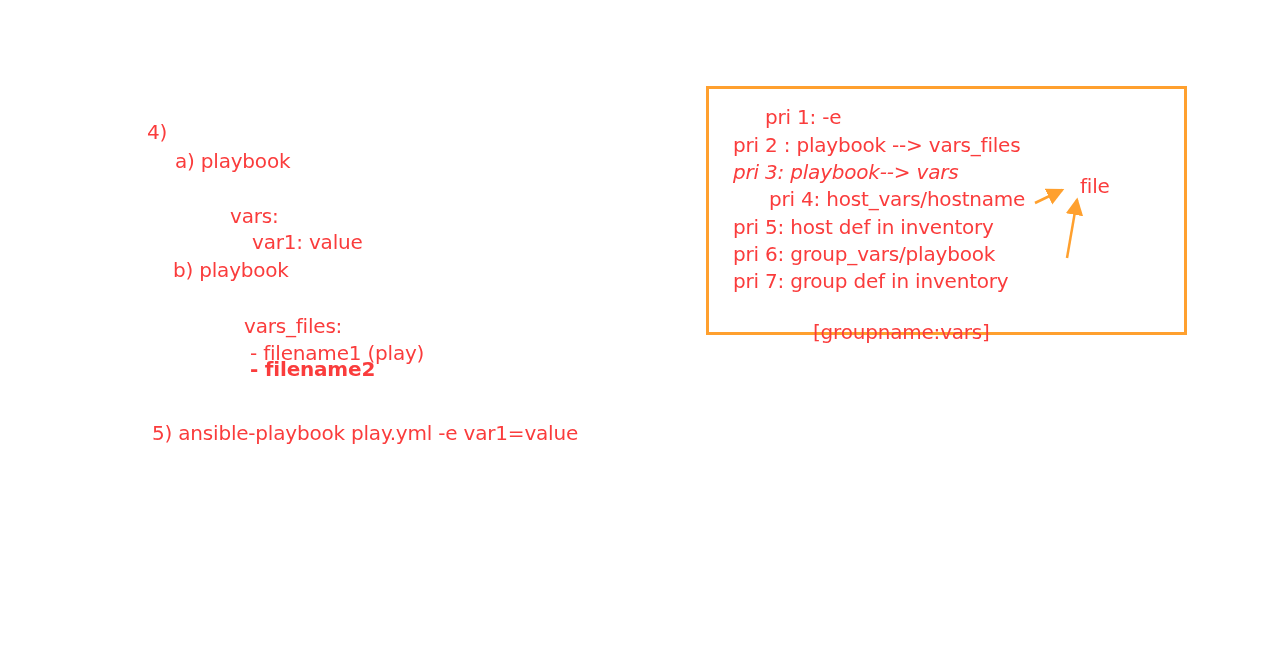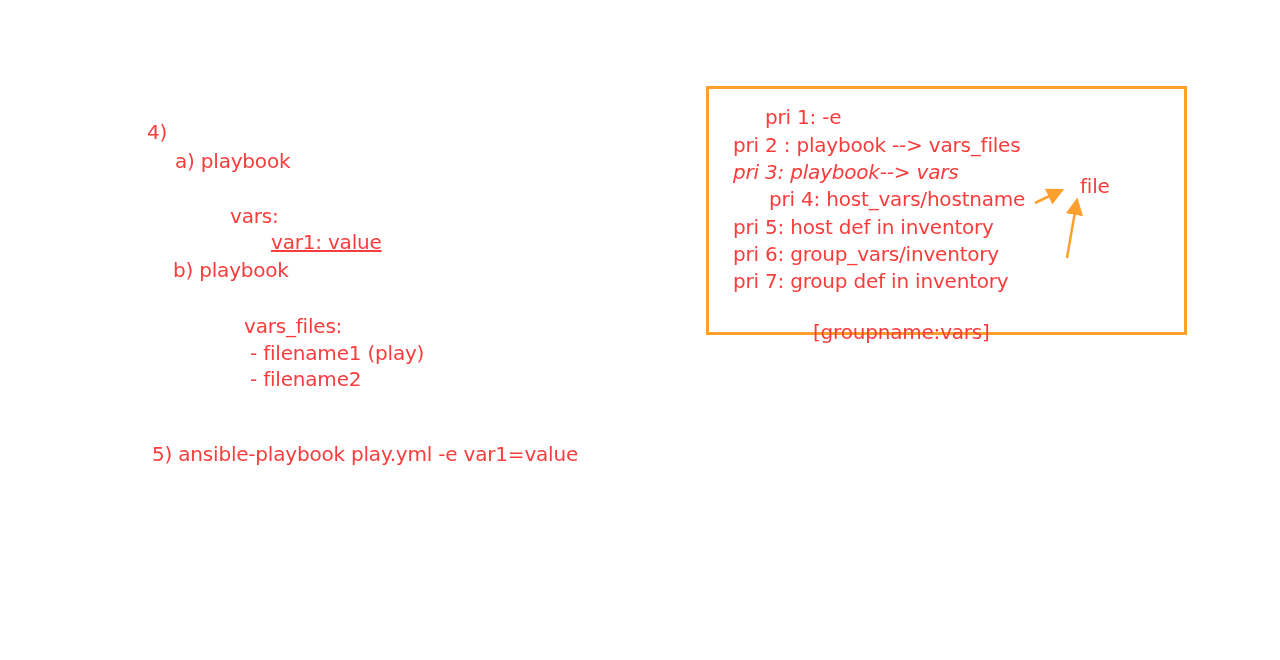--- a/index.html
+++ b/index.html
@@ -45,36 +45,36 @@
 </style>
 </head>
 <body>
 
 <div id="canvas">
 
   <div id="left-notes">
       <div class="text-line" style="left: 147px; top: 119px;">4)</div>
       <div class="text-line" style="left: 175px; top: 148px;">a) playbook</div>
       <div class="text-line" style="left: 230px; top: 203px;">vars:</div>
-      <div class="text-line" style="left: 271px; top: 229px; text-decoration: underline;">var1: value</div>
+      <div class="text-line" style="left: 252px; top: 229px;">var1: value</div>
       <div class="text-line" style="left: 173px; top: 257px;">b) playbook</div>
       <div class="text-line" style="left: 218px; top: 313px; margin-left: 26px;">vars_files:</div>
       <div class="text-line" style="left: 250px; top: 340px;">- filename1 (play)</div>
-      <div class="text-line" style="left: 250px; top: 366px;">- filename2</div>
-      <div class="text-line" style="left: 152px; top: 420px; margin-top: 21px;">5) ansible-playbook play.yml -e var1=value</div>
+      <div class="text-line" style="left: 250px; top: 356px; font-weight: bold;">- filename2</div>
+      <div class="text-line" style="left: 152px; top: 420px;">5) ansible-playbook play.yml -e var1=value</div>
     </div>
 
   <div id="priority-box" style="left: 706px; top: 86px; width: 481px; height: 249px; border-color: rgb(255, 160, 46);"></div>
   <div id="priority-lines">
       <div class="text-line" style="left: 733px; top: 104px; margin-left: 32px;">pri 1: -e</div>
       <div class="text-line" style="left: 733px; top: 132px;">pri 2 : playbook --&gt; vars_files</div>
       <div class="text-line" style="left: 733px; top: 159px; font-style: italic;">pri 3: playbook--&gt; vars</div>
       <div class="text-line" style="left: 733px; top: 186px; margin-left: 36px;">pri 4: host_vars/hostname</div>
       <div class="text-line" style="left: 733px; top: 214px;">pri 5: host def in inventory</div>
-      <div class="text-line" style="left: 733px; top: 241px;">pri 6: group_vars/inventory</div>
+      <div class="text-line" style="left: 733px; top: 241px;">pri 6: group_vars/playbook</div>
       <div class="text-line" style="left: 733px; top: 268px;">pri 7: group def in inventory</div>
       <div class="text-line" style="left: 813px; top: 296px; margin-top: 23px;">[groupname:vars]</div>
     </div>
 
   <div class="text-line" id="file-label" style="left: 1080px; top: 173px;">file</div>
 
   <svg id="arrow-overlay" viewBox="0 0 1280 660" xmlns="http://www.w3.org/2000/svg">
     <defs>
       <marker id="arrow-head" markerWidth="8" markerHeight="8" refX="6" refY="3.5" orient="auto">
         <path d="M0,0 L7,3.5 L0,7 Z" fill="#ffa02e"></path>

